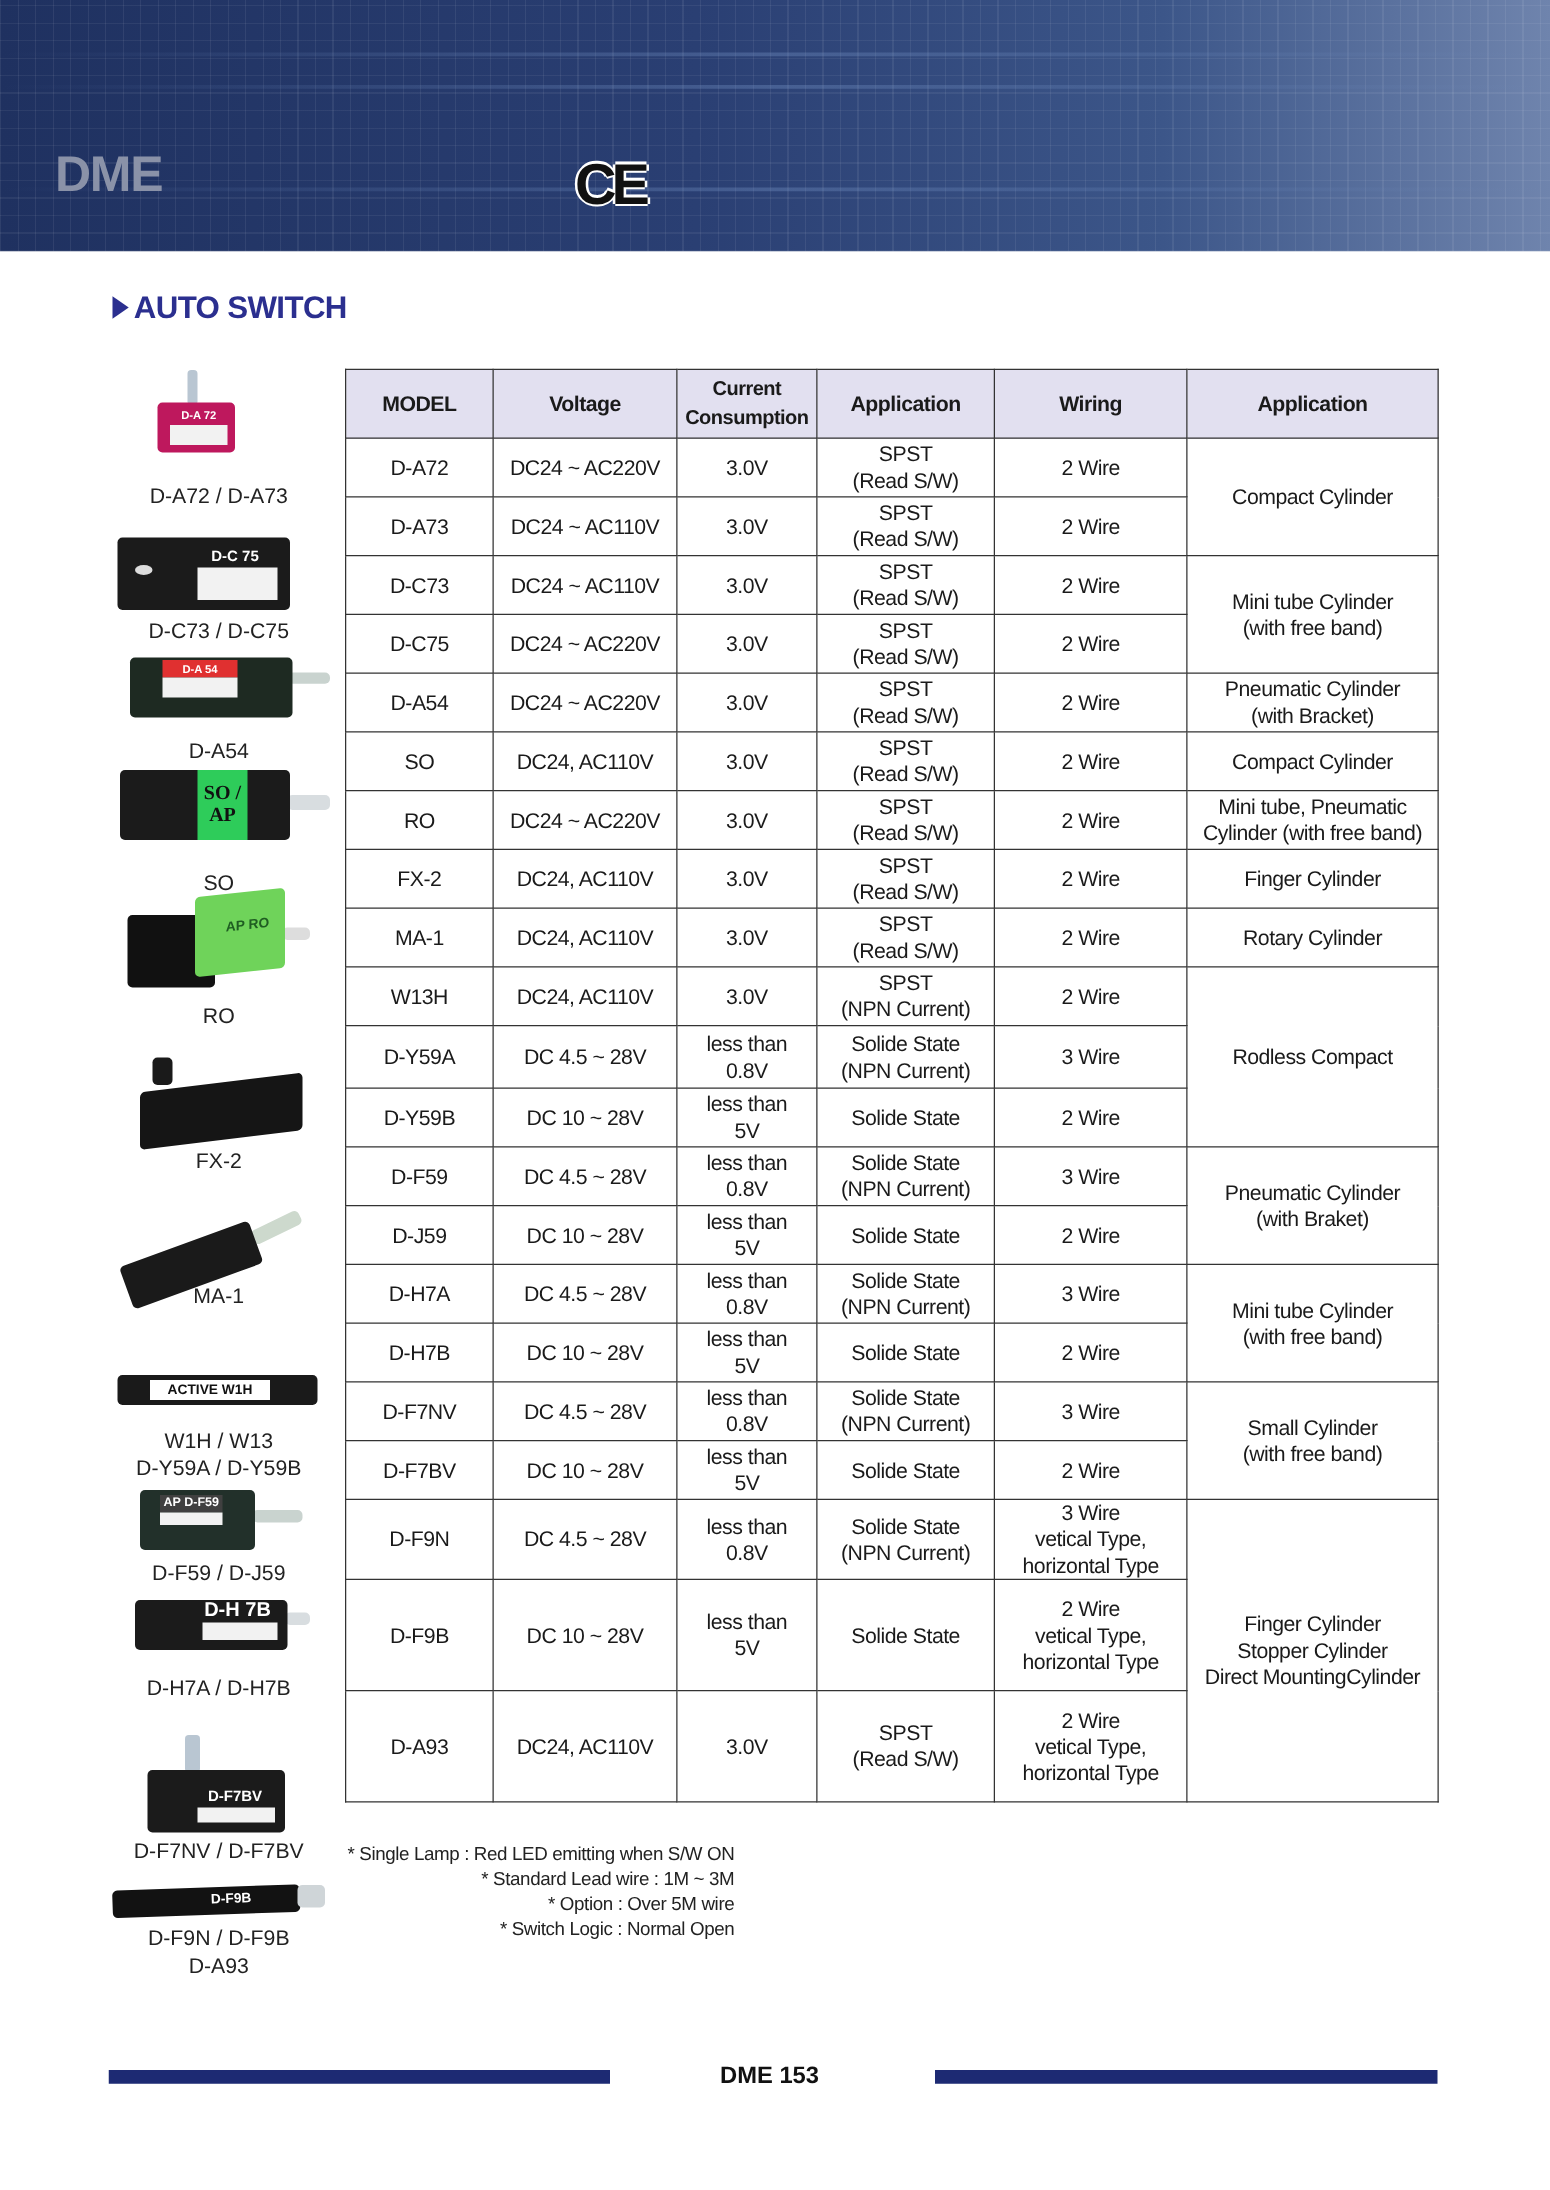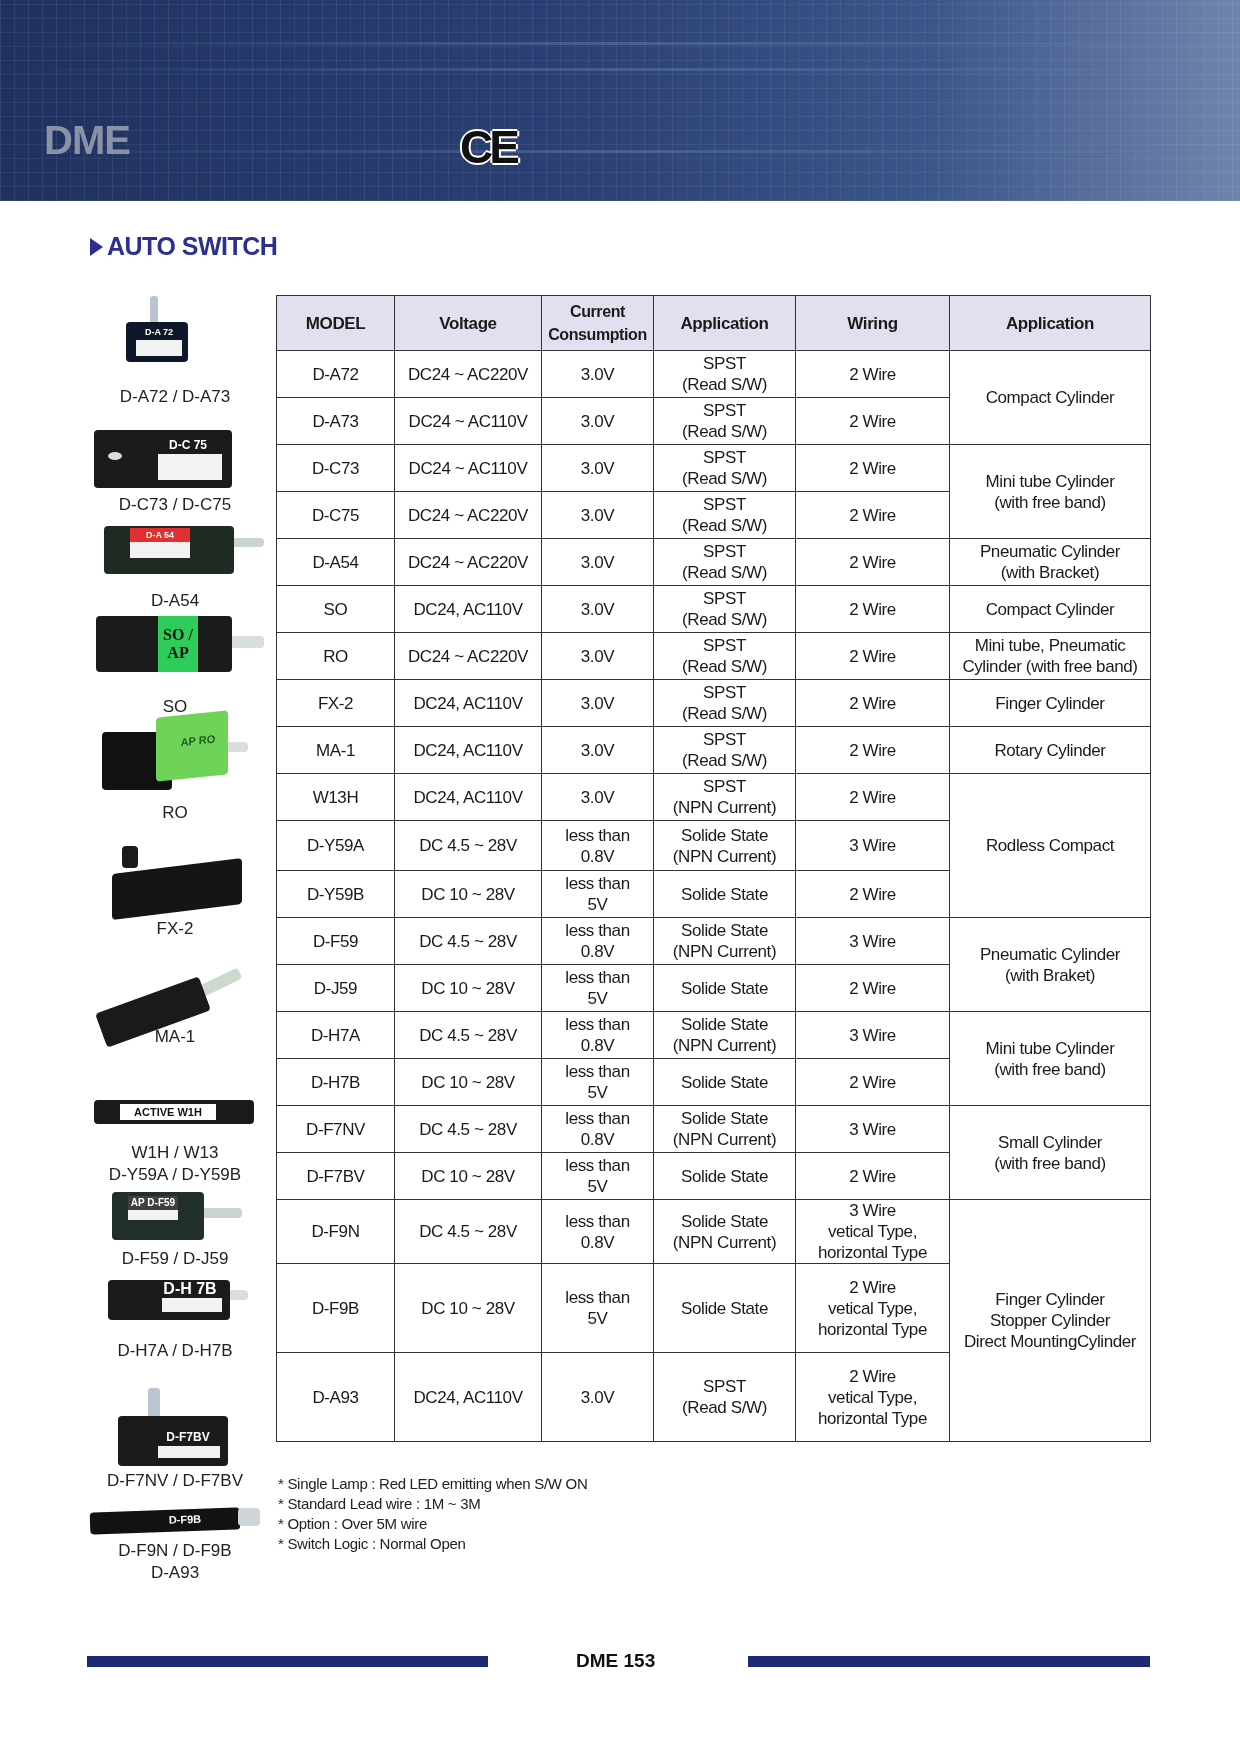--- a/index.html
+++ b/index.html
@@ -33,21 +33,21 @@
   .tag { position:absolute; font-size:9px; font-weight:bold; color:#fff; text-align:center; line-height:14px; }
 
   
   .spec-table { position:absolute; left:276px; top:295px; border-collapse:collapse; table-layout:fixed; }
   .spec-table th, .spec-table td { border:1.6px solid #333; text-align:center; vertical-align:middle;
     font-size:17px; line-height:21px; padding:0 2px; letter-spacing:-0.4px; }
   .spec-table th { background:#e2e0f0; font-weight:bold; height:54px; }
   .spec-table th.two { font-size:16px; line-height:23px; }
   .spec-table td { white-space:pre-line; }
   .notes { position:absolute; left:278px; top:1474px; font-size:15px; line-height:20px; color:#222; letter-spacing:-0.3px; }
-  .notes div { white-space:nowrap; }
+  .notes div { white-space:nowrap;text-align:right; }
 
   .footer-bar { position:absolute; top:1656px; height:11px; background:#1d2a73; }
   .footer-text { position:absolute; left:576px; top:1650px; font-size:19px; font-weight:bold; color:#111; letter-spacing:0px; }
 </style>
 </head>
 <body>
 
 <div class="banner">
   <div class="banner-streak" style="top:42px"></div>
   <div class="banner-streak" style="top:68px"></div>
@@ -57,21 +57,21 @@
 </div>
 
 <div class="section-title">
   <span class="tri"></span><span>AUTO SWITCH</span>
 </div>
 
 <div class="products">
 
   <div class="product" style="top:0">
     <div class="product-img" style="left:60px;top:6px;width:8px;height:28px;background:#b9c6d2;border-radius:3px"></div>
-    <div class="product-img" style="left:36px;top:32px;width:62px;height:40px;background:#0f172a">
+    <div class="product-img" style="left:36px;top:32px;width:62px;height:40px;background:#be185d">
       <div class="tag" style="left:10px;top:3px;width:46px;">D-A 72</div>
       <div style="position:absolute;left:10px;top:18px;width:46px;height:16px;background:#f2f2f2"></div>
     </div>
     <div class="product-label" style="top:96px">D-A72 / D-A73</div>
   </div>
 
   <div class="product" style="top:0">
     <div class="product-img" style="left:4px;top:140px;width:138px;height:58px;background:#1b1b1b">
       <div style="position:absolute;left:14px;top:22px;width:14px;height:8px;border-radius:50%;background:#ddd"></div>
       <div class="tag" style="left:64px;top:8px;width:60px;font-size:12px">D-C 75</div>

